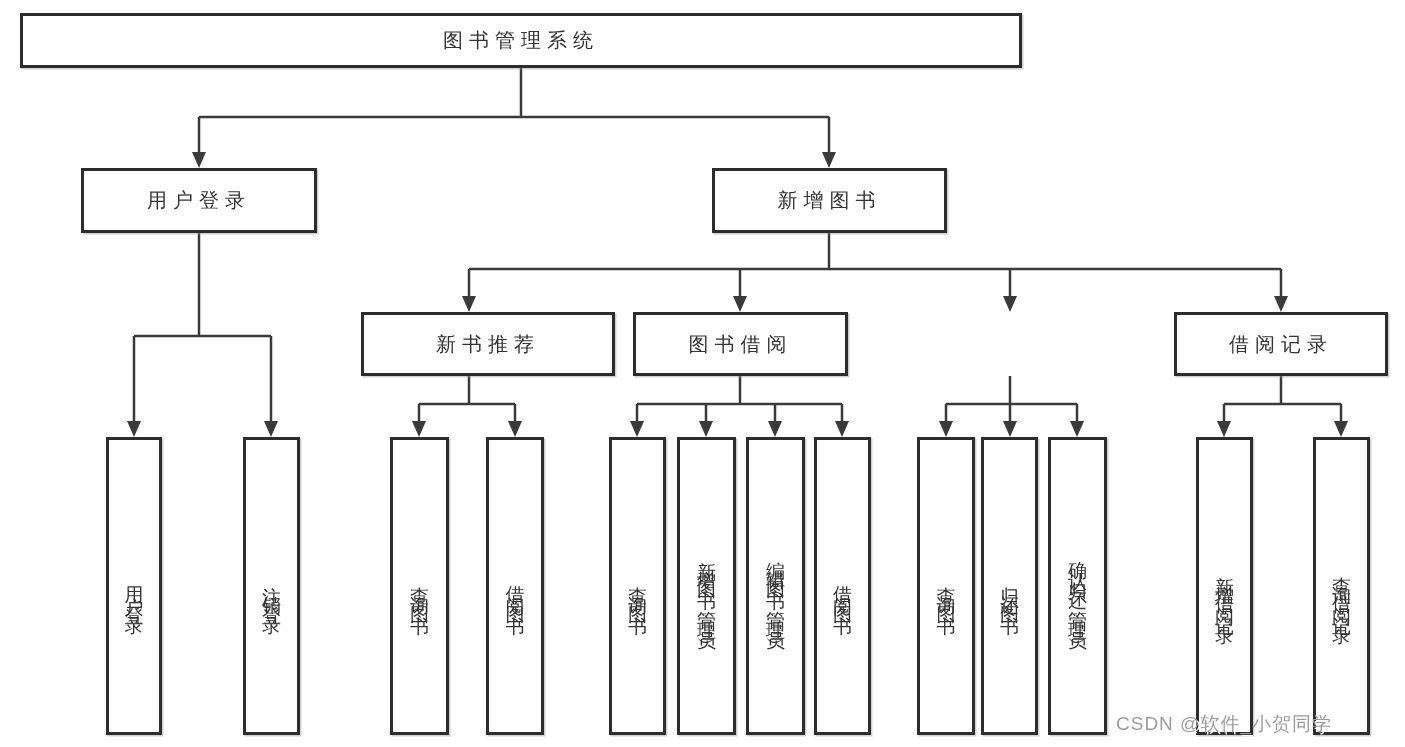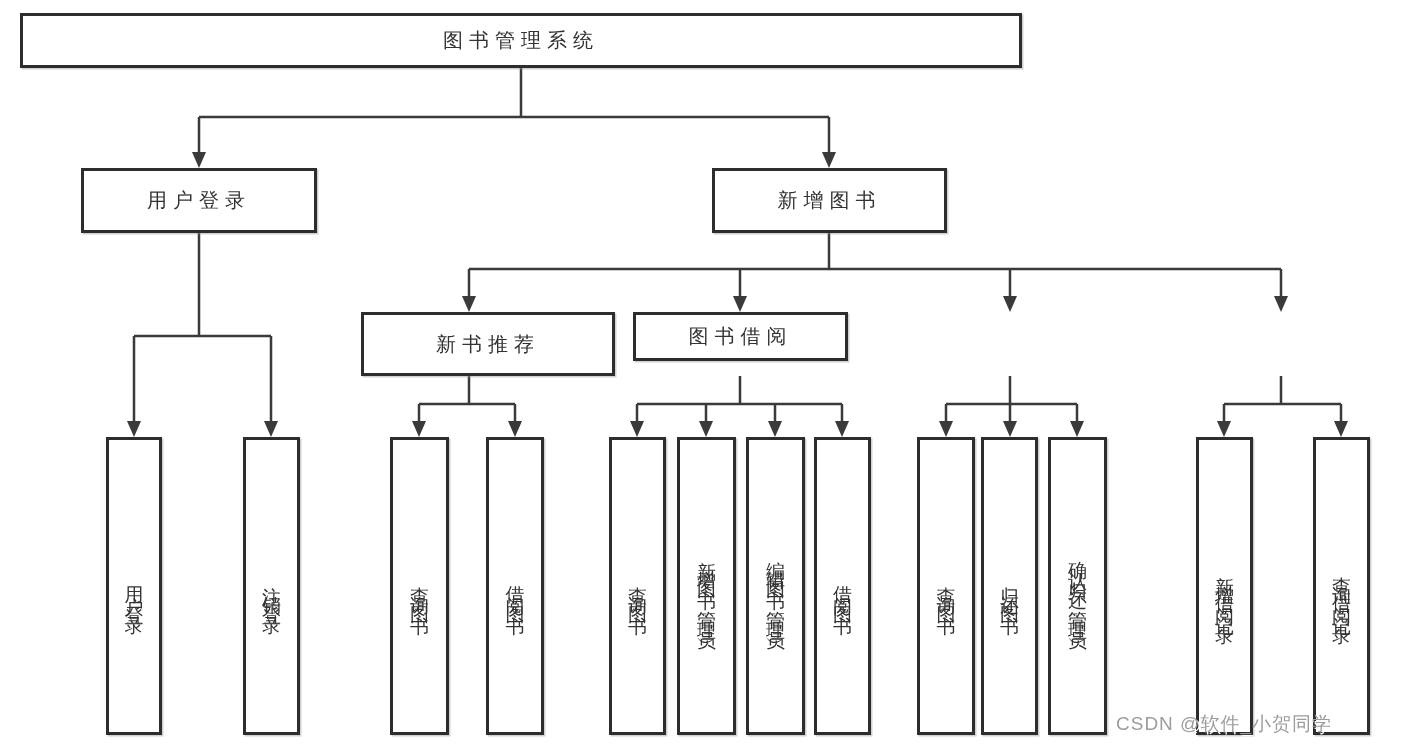--- a/index.html
+++ b/index.html
@@ -78,21 +78,22 @@
       <polygon points="1334,421 1348,421 1341,437"></polygon>
     </g>
   </svg>
 
   <div class="node h" style="left:20px; top:13px; width:1002px; height:55px;">图书管理系统</div>
 
   <div class="node h" style="left:81px; top:168px; width:236px; height:65px;">用户登录</div>
   <div class="node h" style="left:712px; top:168px; width:235px; height:65px;">新增图书</div>
 
   <div class="node h" style="left:361px; top:312px; width:254px; height:64px;">新书推荐</div>
-  <div class="node h" style="left:633px; top:312px; width:215px; height:49px;">图书借阅</div>
+  <div class="node h" style="left:633px; top:312px; width:215px; height:64px;">图书借阅</div>
+  <div class="node h" style="left:1174px; top:312px; width:214px; height:64px;">借阅记录</div>
 
   <div class="node v" style="left:106px; top:437px; width:56px; height:298px;">用户登录</div>
   <div class="node v" style="left:243px; top:437px; width:57px; height:298px;">注销登录</div>
 
   <div class="node v" style="left:390px; top:437px; width:59px; height:298px;">查询图书</div>
   <div class="node v" style="left:486px; top:437px; width:58px; height:298px;">借阅图书</div>
 
   <div class="node v" style="left:609px; top:437px; width:57px; height:298px;">查询图书</div>
   <div class="node v" style="left:677px; top:437px; width:59px; height:298px;">新增图书（管理员）</div>
   <div class="node v" style="left:746px; top:437px; width:59px; height:298px;">编辑图书（管理员）</div>

